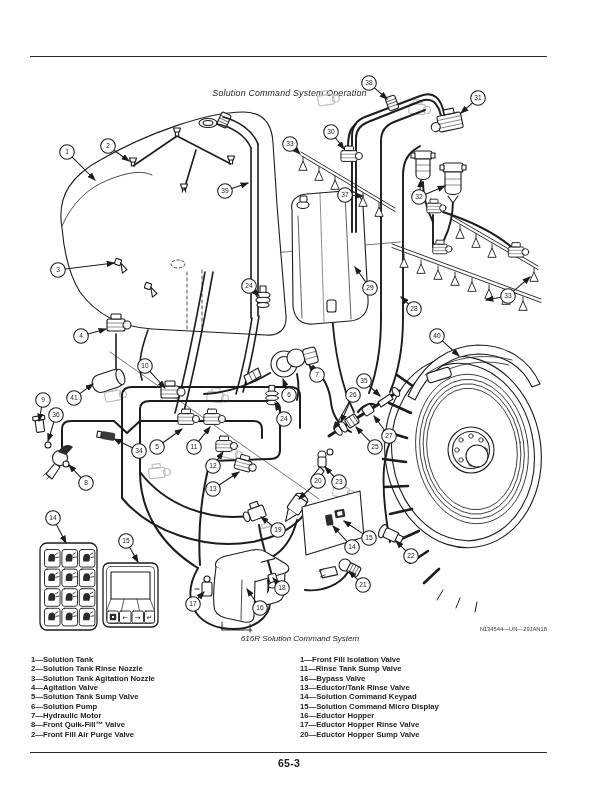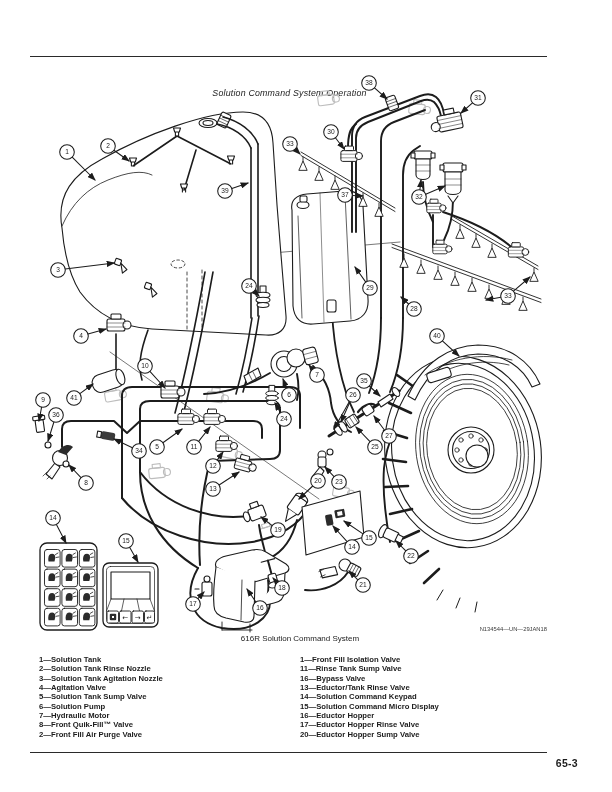--- a/index.html
+++ b/index.html
@@ -6,25 +6,25 @@
   .page{position:relative;width:612px;height:792px;background:#fff;overflow:hidden;
         font-family:"Liberation Sans",sans-serif;color:#1c1c1c;}
   .title{position:absolute;top:40px;left:32px;width:515px;text-align:center;
          font-style:italic;font-size:8.8px;letter-spacing:.2px;margin-top:48px;}
   .rule{position:absolute;left:30px;width:517px;border-top:1.1px solid #2a2a2a;height:0;}
   .rule-top{top:56px;}
   .rule-bottom{top:752px;}
   .figref{position:absolute;top:626px;left:0;width:547px;text-align:right;
           font-size:5.8px;color:#3a3a3a;}
   .caption{position:absolute;top:634px;left:32px;width:536px;text-align:center;
-           font-size:8px;}
+           font-style:italic;font-size:8px;}
   .legend{position:absolute;top:655px;left:31px;width:517px;font-size:7.7px;
           font-weight:bold;line-height:9.35px;}
   .lcol{position:absolute;top:0;white-space:nowrap;}
-  .pagenum{position:absolute;top:757px;left:0;width:578px;text-align:right;
+  .pagenum{position:absolute;top:757px;left:0;width:578px;text-align:center;
            font-size:10.5px;font-weight:bold;letter-spacing:.3px;}
   svg.art{position:absolute;left:0;top:0;}
 </style>
 </head>
 <body>
 
 <div class="page">
 
   <div class="title">Solution Command System Operation</div>
   <div class="rule rule-top"></div>
@@ -724,21 +724,21 @@
             <text x="74" y="400.4" text-anchor="middle" font-size="6.6" fill="#1c1c1c" stroke="none">41</text>
           </g>
         </g>
     </g>
   </svg>
 
   <div class="figref">N134544—UN—29JAN18</div>
   <div class="caption">616R Solution Command System</div>
 
   <div class="legend">
-    <div class="lcol" style="left:8px">
+    <div class="lcol" style="left:0">
 
     <div class="li">1—Solution Tank</div>
         <div class="li">2—Solution Tank Rinse Nozzle</div>
         <div class="li">3—Solution Tank Agitation Nozzle</div>
         <div class="li">4—Agitation Valve</div>
         <div class="li">5—Solution Tank Sump Valve</div>
         <div class="li">6—Solution Pump</div>
         <div class="li">7—Hydraulic Motor</div>
         <div class="li">8—Front Quik-Fill™ Valve</div>
         <div class="li">2—Front Fill Air Purge Valve</div>

